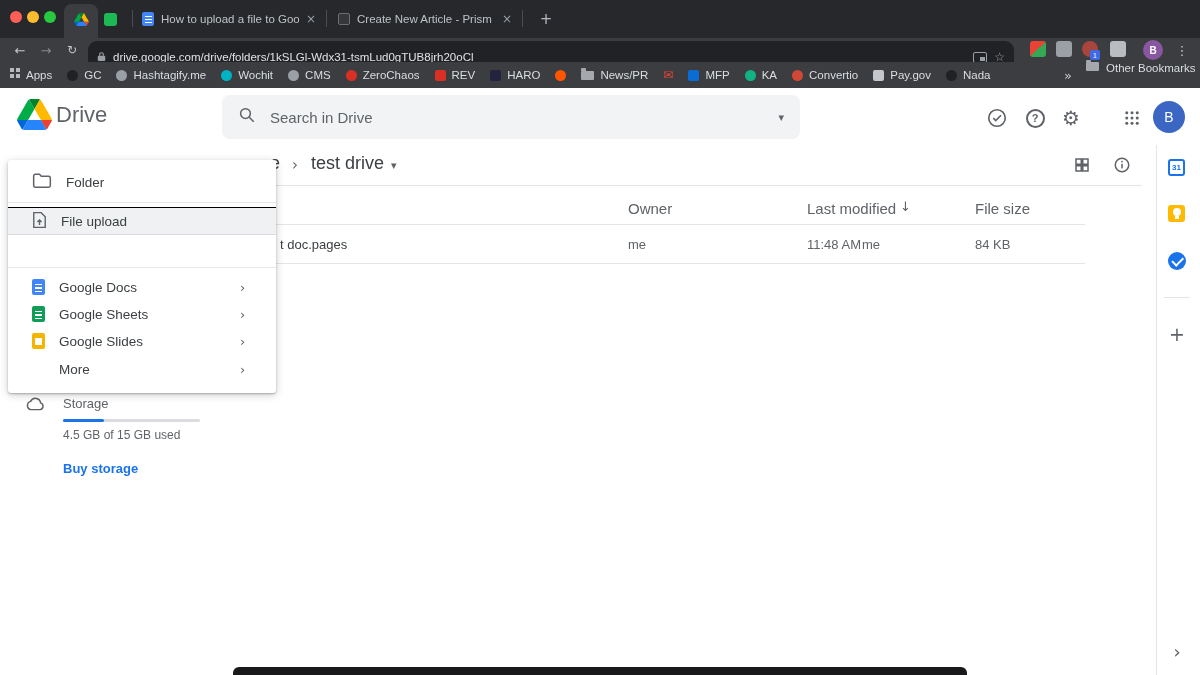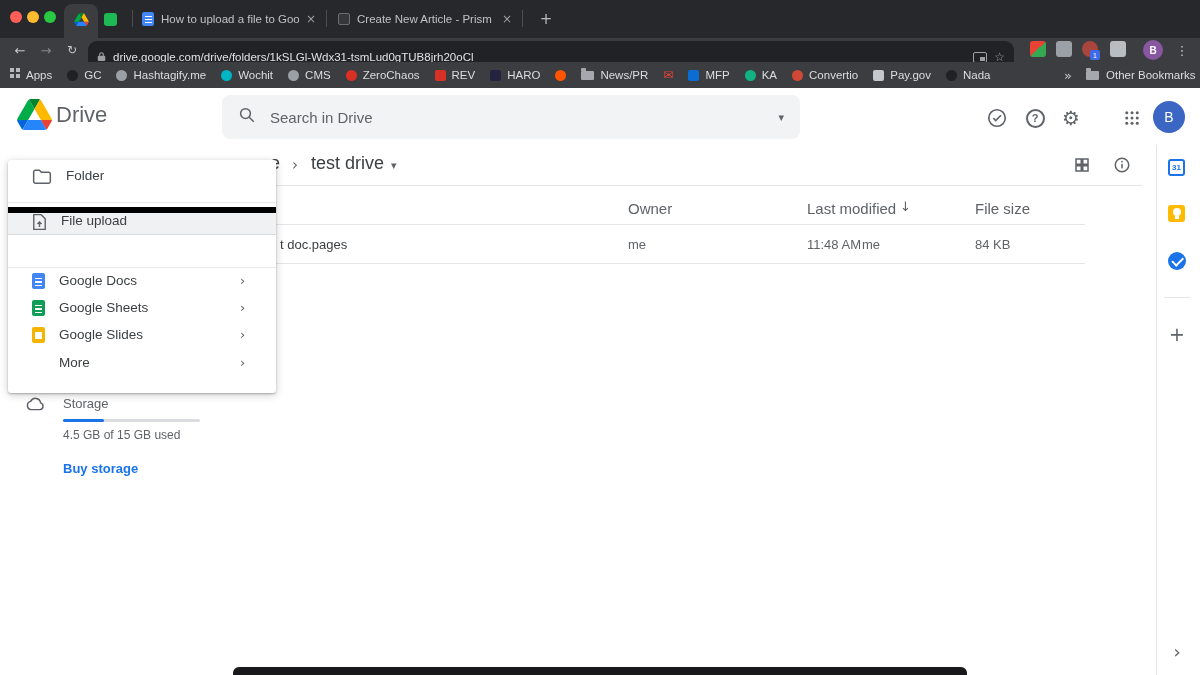--- a/index.html
+++ b/index.html
@@ -78,25 +78,25 @@
   .tasks::before{content:"";position:absolute;left:4px;top:4.5px;width:9px;height:4.5px;border-left:2.2px solid #fff;
                  border-bottom:2.2px solid #fff;transform:rotate(-45deg)}
 
   
   .stor-track{position:absolute;left:63px;top:419px;width:137px;height:3px;background:#dadce0;border-radius:2px}
   .stor-fill{height:3px;background:#1a73e8;border-radius:2px}
 
   
   .menu{position:absolute;left:8px;top:160px;width:268px;height:233px;background:#fff;border-radius:3px;
         box-shadow:0 1px 2px rgba(0,0,0,.25),0 2px 8px rgba(0,0,0,.2);z-index:20}
-  .mrow{position:absolute;left:0;width:268px;height:28px;display:flex;align-items:flex-start;padding-left:24px;gap:14px;
+  .mrow{position:absolute;left:0;width:268px;height:28px;display:flex;align-items:center;padding-left:24px;gap:14px;
         font-size:13.5px;color:#3c4043}
   .mrow .chev{position:absolute;left:232px;color:#5f6368;font-size:13px}
   .mdiv{position:absolute;left:0;width:268px;height:1px;background:#e6e8ea}
-  .hl{background:#f0f1f2;border-top:6px solid #000000;border-bottom:1px solid #d9dbde}
+  .hl{background:#f0f1f2;border-top:1px solid #000000;border-bottom:1px solid #d9dbde}
   .gfile{width:13px;height:16px;border-radius:2px;position:relative;flex:0 0 auto}
   .gfile::before{content:"";position:absolute;left:3px;right:3px;top:4.5px;height:8px;
     background:repeating-linear-gradient(to bottom,#fff 0,#fff 1.4px,transparent 1.4px,transparent 3.4px)}
   .gdoc{background:#4285f4}.gsheet{background:#0f9d58}
   .gslide{background:#f4b400}.gslide::before{background:#fff;top:5px;height:6.5px}
 
   .dock{position:absolute;left:233px;top:667px;width:734px;height:8px;background:#19191b;border-radius:6px 6px 0 0;z-index:30}
 </style>
 </head>
 <body>
@@ -224,21 +224,21 @@
         <div class="bm">
           <span class="bm-dot sq" style="background: rgb(196, 199, 204);"></span>
           <span>Pay.gov</span>
         </div>
         <div class="bm">
           <span class="bm-dot" style="background: rgb(32, 33, 36);"></span>
           <span>Nada</span>
         </div>
       </div>
     <div class="abs ctr glyph" style="left:1058px;top:0;width:20px;height:26px;color:#c3c6ca;font-size:13px">»</div>
-    <div class="abs" style="left:1086px;top:0;height:26px;display:flex;align-items:center;gap:7px">
+    <div class="abs" style="left:1086px;top:0;height:26px;display:flex;gap:7px">
       <span class="bm-folder"></span>
       <span style="color:#dadde1;font-size:11.5px">Other Bookmarks</span>
     </div>
   </div>
 
   <div class="dhead"></div>
   <span class="abs" style="left:17px;top:99px">
     <svg viewBox="0 0 87.3 78" width="35" height="31">
       <path d="m6.6 66.85 3.85 6.65c.8 1.4 1.95 2.5 3.3 3.3L27.5 53H0c0 1.55.4 3.1 1.2 4.5z" fill="#0066da"></path>
       <path d="M43.65 25 29.9 1.2c-1.35.8-2.5 1.9-3.3 3.3l-25.4 44A9.06 9.06 0 0 0 0 53h27.5z" fill="#00ac47"></path>

